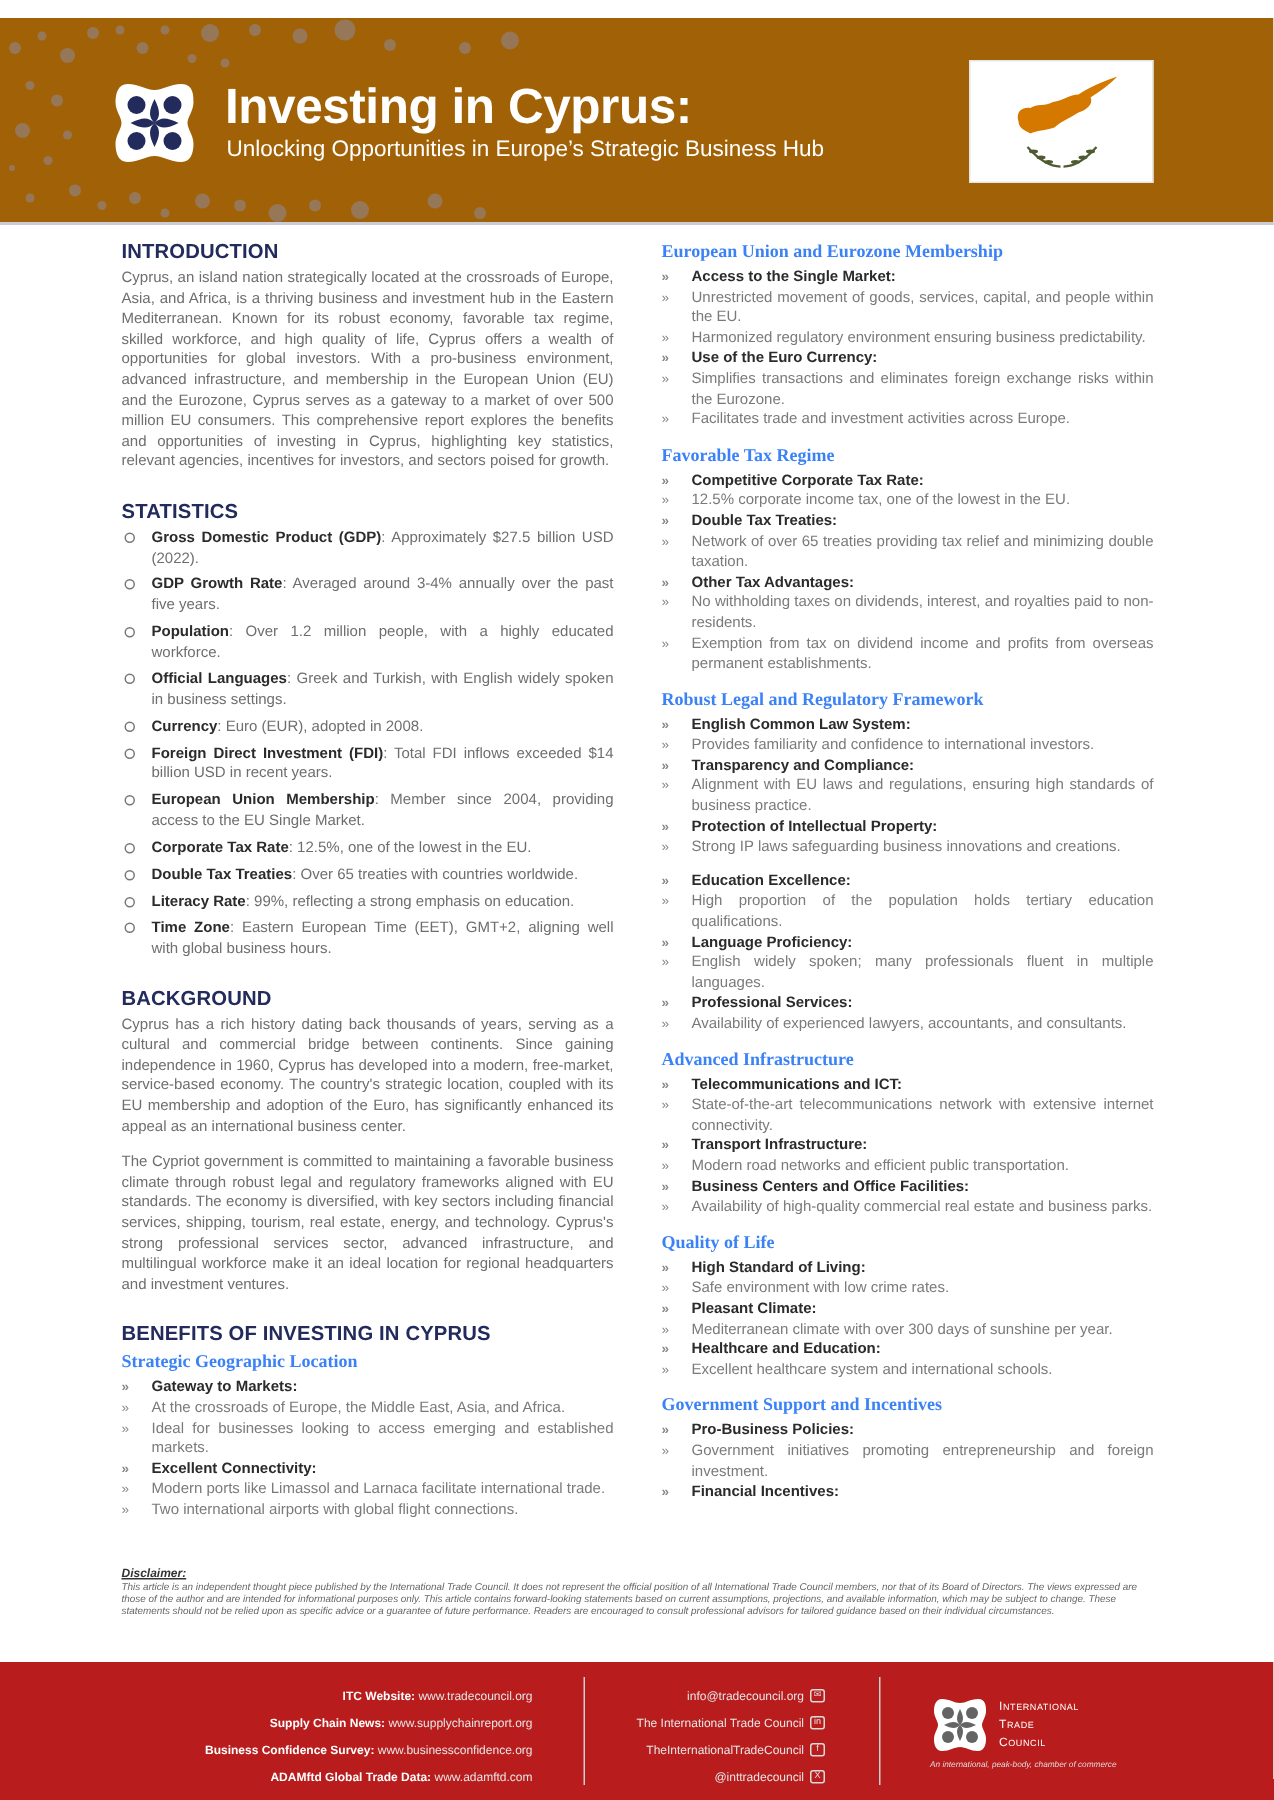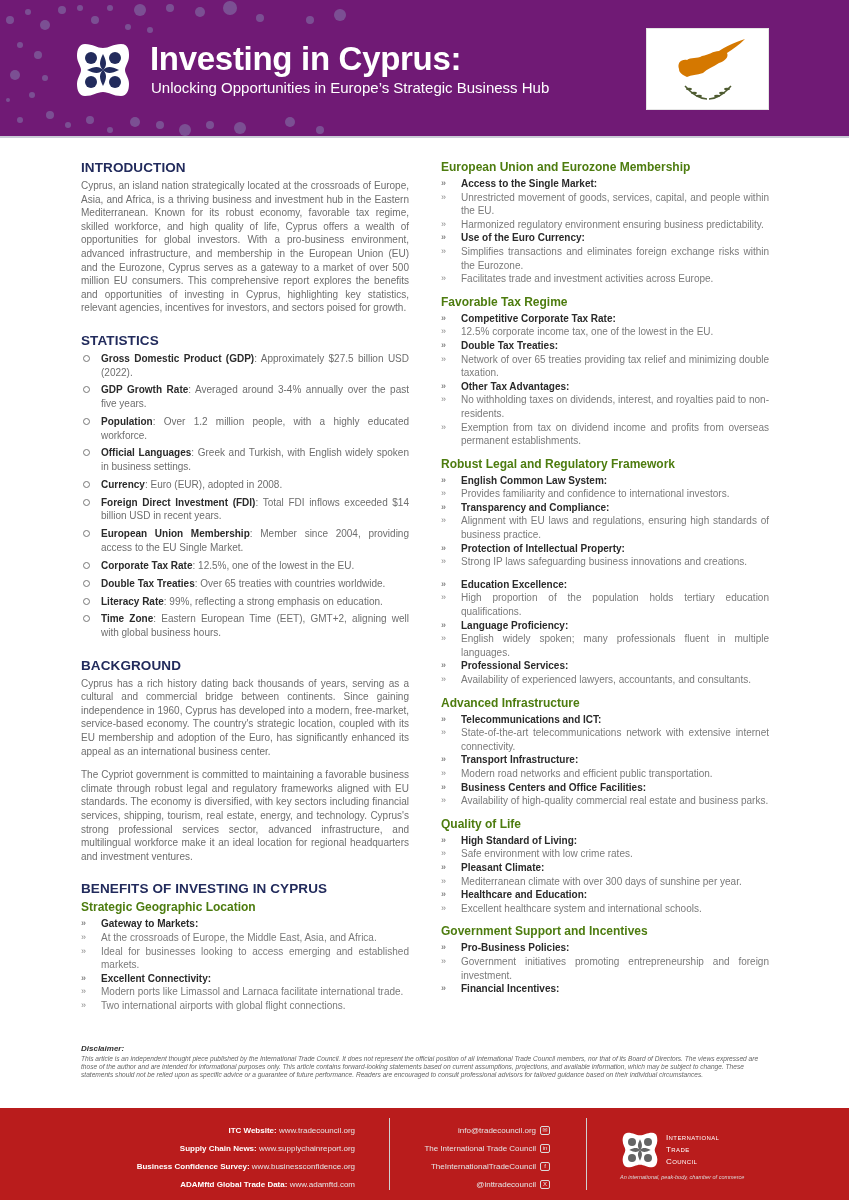--- a/index.html
+++ b/index.html
@@ -1,51 +1,51 @@
 <!DOCTYPE html>
 <html><head>
 <meta charset="utf-8">
 <style>
   * { box-sizing: border-box; margin: 0; padding: 0; }
   body { width: 849px; height: 1200px; background: #ffffff; font-family: "Liberation Sans", sans-serif; position: relative; overflow: hidden; }
 
   
-  .header { position: absolute; left: 0; top: 0; width: 849px; height: 138px; background: #701a75; overflow: hidden; }
+  .header { position: absolute; left: 0; top: 12px; width: 849px; height: 138px; background: #a16207; overflow: hidden; }
   .header .dots { position: absolute; left: 0; top: 0; width: 360px; height: 138px; }
   .header .divline { position: absolute; left: 0; bottom: 0; width: 849px; height: 2px; background: #c9ccd6; }
   .logo { position: absolute; left: 73px; top: 40px; width: 60px; height: 60px; }
   .title { position: absolute; left: 150px; top: 40px; color: #ffffff; font-weight: bold; font-size: 33px; letter-spacing: -0.3px; font-family: "Liberation Sans", sans-serif; }
   .subtitle { position: absolute; left: 151px; top: 79px; color: #ffffff; font-size: 15px; font-family: "Liberation Sans", sans-serif; }
   .flag { position: absolute; left: 646px; top: 28px; width: 123px; height: 82px; background: #ffffff; border: 1px solid #e5e5e5; }
 
   
   .col { position: absolute; top: 160px; width: 328px; color: #6a6a6a; }
   .col-left { left: 81px; }
   .col-right { left: 441px; }
 
   h2.sec { font-size: 13.5px; font-weight: bold; color: #222b5c; margin-bottom: 4px; letter-spacing: 0.1px; }
-  h3.sub { font-size: 12px; font-weight: bold; color: #4d7c0f; margin-bottom: 3px; }
+  h3.sub { font-size: 12px; font-weight: bold; color: #3b82f6; margin-bottom: 3px; font-family: Liberation Serif, serif; }
   p.body { font-size: 10px; line-height: 13.6px; text-align: justify; color: #6e6e6e; }
   .mt { margin-top: 10px; }
   .gap-sec { margin-top: 18px; }
 
   ul.stats { list-style: none; margin-top: 2px; }
   ul.stats li { position: relative; padding-left: 20px; font-size: 10px; line-height: 13.6px; margin-bottom: 4.3px; text-align: justify; color: #6e6e6e; }
   ul.stats li .b { position: absolute; left: 2px; top: 3px; width: 7px; height: 7px; border: 1.3px solid #777; border-radius: 50%; }
   ul.stats li .k { color: #2b2b2b; font-weight: bold; }
 
   ul.arr { list-style: none; }
   ul.arr li { position: relative; padding-left: 20px; font-size: 10px; line-height: 13.6px; text-align: justify; color: #7a7a7a; }
   ul.arr li .m { position: absolute; left: 0; top: 0; color: #888; font-size: 9px; }
   ul.arr li.h { color: #2b2b2b; font-weight: bold; }
   .grp { margin-bottom: 9px; }
 
   
   .disc { position: absolute; left: 81px; top: 1044px; width: 690px; }
-  .disc-title { font-size: 8px; font-style: italic; font-weight: bold; color: #333; margin-bottom: 2px; }
+  .disc-title { font-size: 8px; font-style: italic; font-weight: bold; color: #333; margin-bottom: 2px; text-decoration: underline; }
   .disc-text { font-size: 6.6px; font-style: italic; line-height: 8.2px; color: #666; }
 
   
   .footer { position: absolute; left: 0; top: 1108px; width: 849px; height: 92px; background: #b91c1c; }
   .flinks { position: absolute; right: 494px; top: 14px; text-align: right; }
   .flinks div { font-size: 8px; line-height: 18px; color: #e6e6e6; white-space: nowrap; }
   .flinks .lb { color: #ffffff; font-weight: bold; }
   .vline { position: absolute; top: 10px; width: 1px; height: 72px; background: #d0d0d0; }
   .fsocial { position: absolute; left: 400px; width: 150px; top: 14px; text-align: right; }
   .fsocial div { font-size: 8px; line-height: 18px; color: #e6e6e6; white-space: nowrap; }

